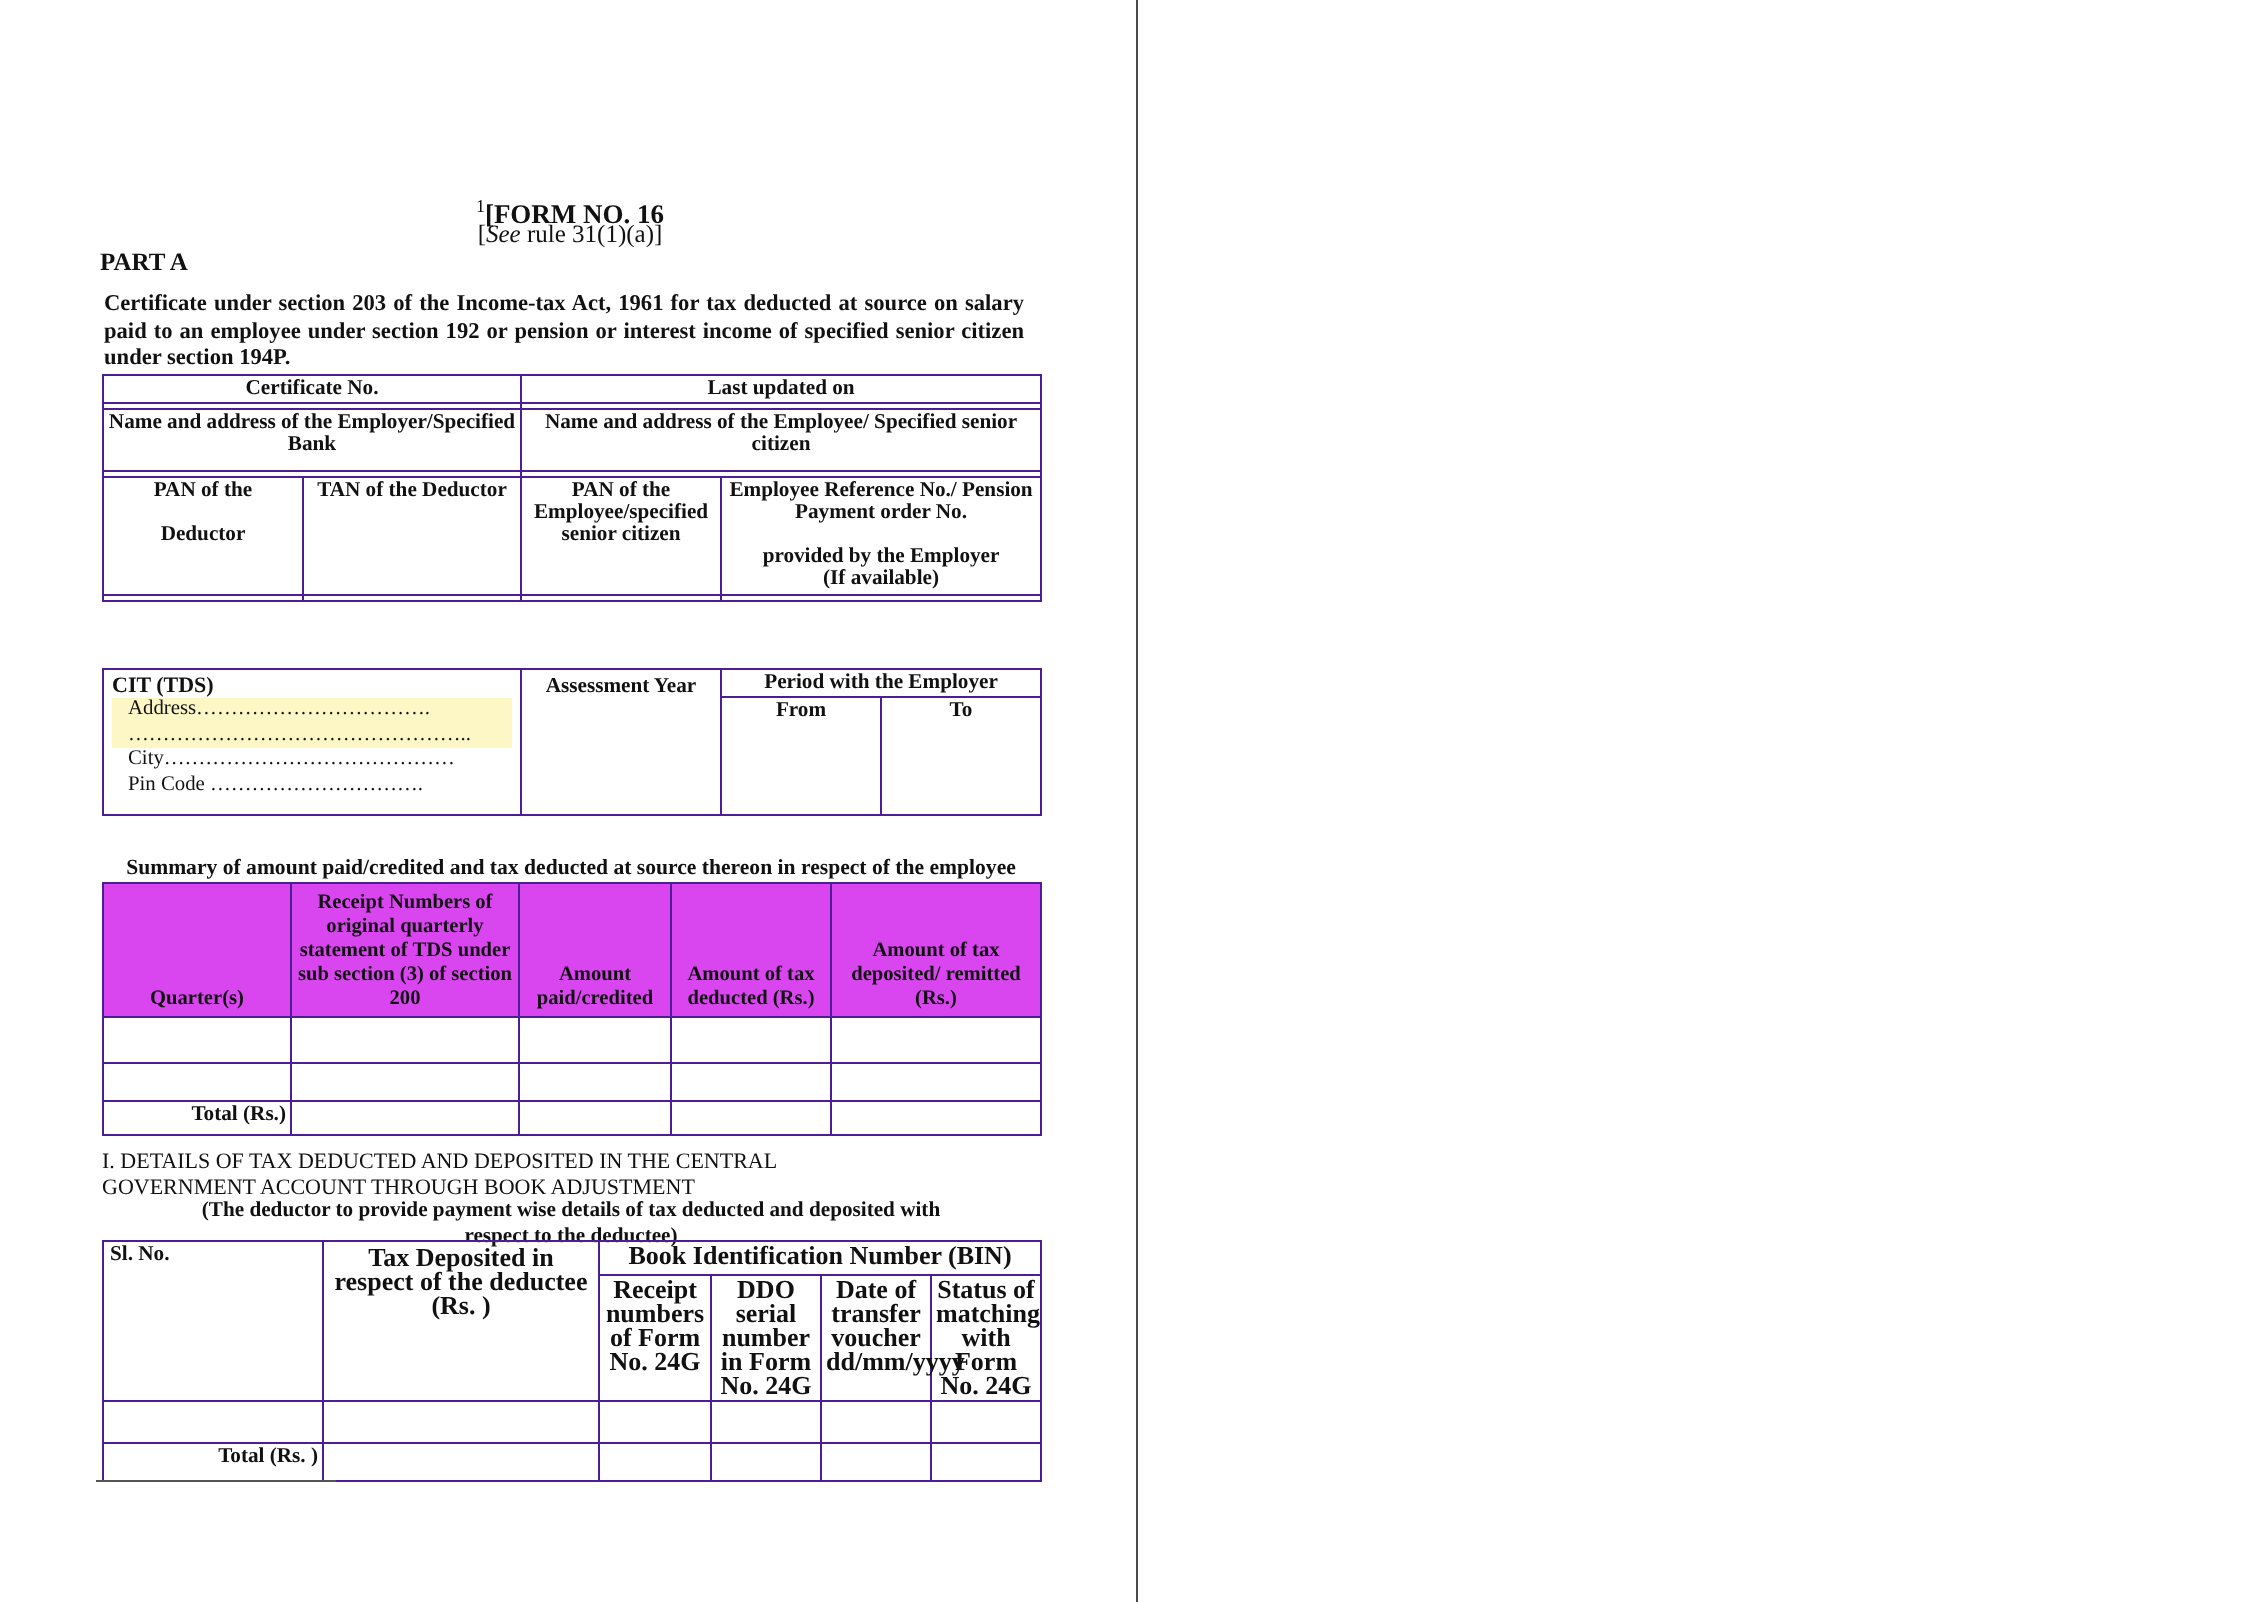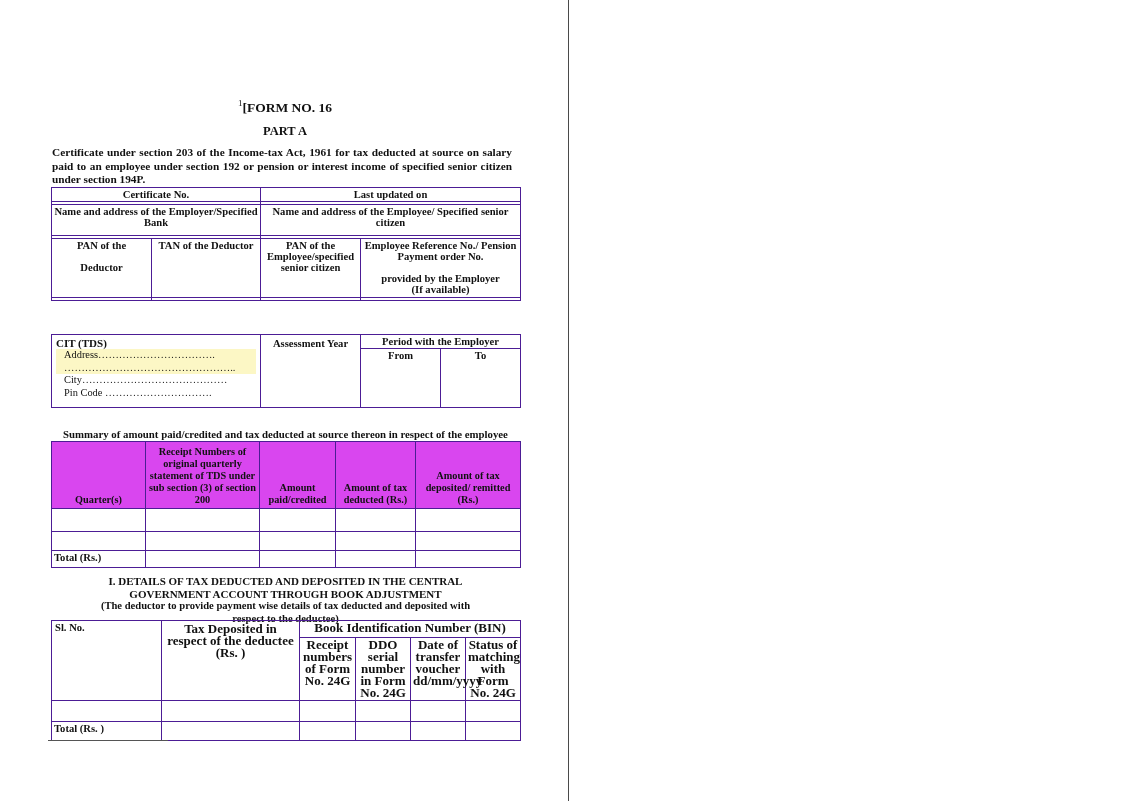--- a/index.html
+++ b/index.html
@@ -34,21 +34,21 @@
     position:absolute;left:50px;top:96px;width:470px;
     text-align:center;font-weight:bold;font-size:13.5px;line-height:15px;
   }
   .sup{font-size:9px;vertical-align:super;font-weight:normal;}
   .rulesee{
     position:absolute;left:50px;top:110px;width:470px;
     text-align:center;font-size:12.5px;line-height:14px;
   }
   .parta{
     position:absolute;left:50px;top:124px;width:470px;
-    text-align:center;font-weight:bold;font-size:12.5px;
+    font-weight:bold;font-size:12.5px;
   }
   .certline{
     position:absolute;left:52px;top:146px;width:460px;
     font-weight:bold;font-size:11.3px;line-height:13.5px;
     text-align:justify;text-justify:inter-word;
   }
 
   
   table.grid{border-collapse:collapse;table-layout:fixed;}
   table.grid td{
@@ -71,25 +71,25 @@
   .dotline{font-size:10.4px;line-height:12.5px;white-space:nowrap;display:block;}
   .hl{background:#fcf7c5;}
 
   .summary-cap{
     position:absolute;left:51px;top:428px;width:469px;text-align:center;
     font-weight:bold;font-size:10.8px;
   }
   #t-summary{position:absolute;left:51px;top:441px;width:469px;}
   #t-summary td.hd{background:#d946ef;font-size:10.3px;line-height:12px;padding:2px 2px;}
   #t-summary td.body{height:16px;}
-  .totlab{font-weight:bold;font-size:10.6px;padding-left:2px;}
+  .totlab{font-weight:bold;font-size:10.6px;padding-left:2px;text-align:right;}
 
   .sec1-title{
-    position:absolute;left:51px;top:575px;width:469px;text-align:center;
-    font-weight:bold;font-size:11px;line-height:13px;
+    position:absolute;left:51px;top:575px;width:469px;
+    font-weight:normal;font-size:11px;line-height:13px;
   }
   .sec1-sub{
     position:absolute;left:51px;top:600px;width:469px;text-align:center;
     font-weight:bold;font-size:10.6px;line-height:12.5px;
   }
   #t-bin{position:absolute;left:51px;top:620px;width:469px;}
   #t-bin td.hd{font-size:13px;line-height:12px;}
   #t-bin td.left{font-weight:bold;text-align:left;vertical-align:top;margin-top:10px;}
 
   .footnote-rule{
@@ -104,20 +104,21 @@
 </head>
 <body>
 
 <div class="top-shade"></div>
 <div class="divider"></div>
 
 <div class="page page-left">
 
   <div class="formtitle"><span class="sup">1</span><span>[</span><span>FORM NO. 16</span></div>
 
+  <div class="rulesee">[<span class="i">See</span><span> rule 31(1)(a)]</span></div>
 
   <div class="parta">PART A</div>
 
   <div class="certline">Certificate under section 203 of the Income-tax Act, 1961 for tax deducted at source on salary paid to an employee under section 192 or pension or interest income of specified senior citizen under section 194P.</div>
 
   <table class="grid" id="t-identity">
     <colgroup>
       <col style="width:100px">
         <col style="width:109px">
       <col style="width:100px">

